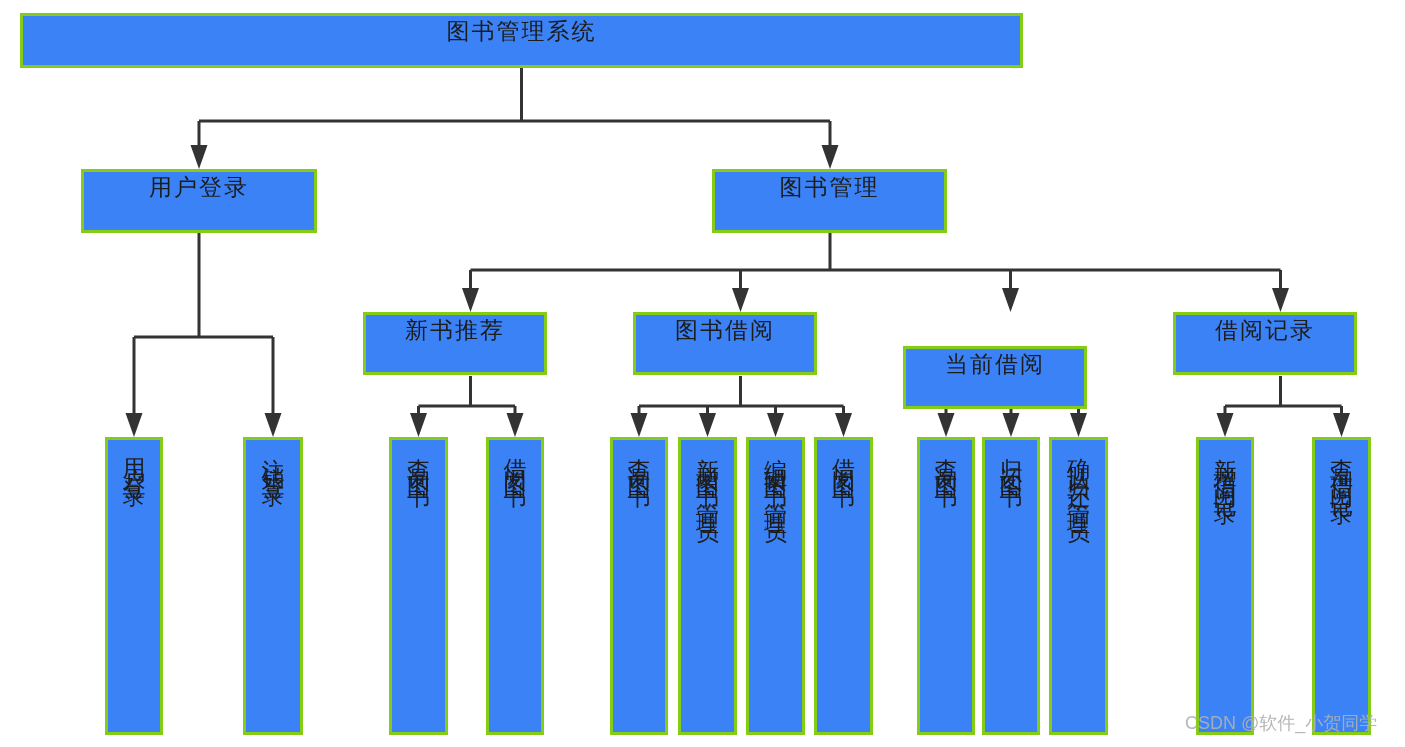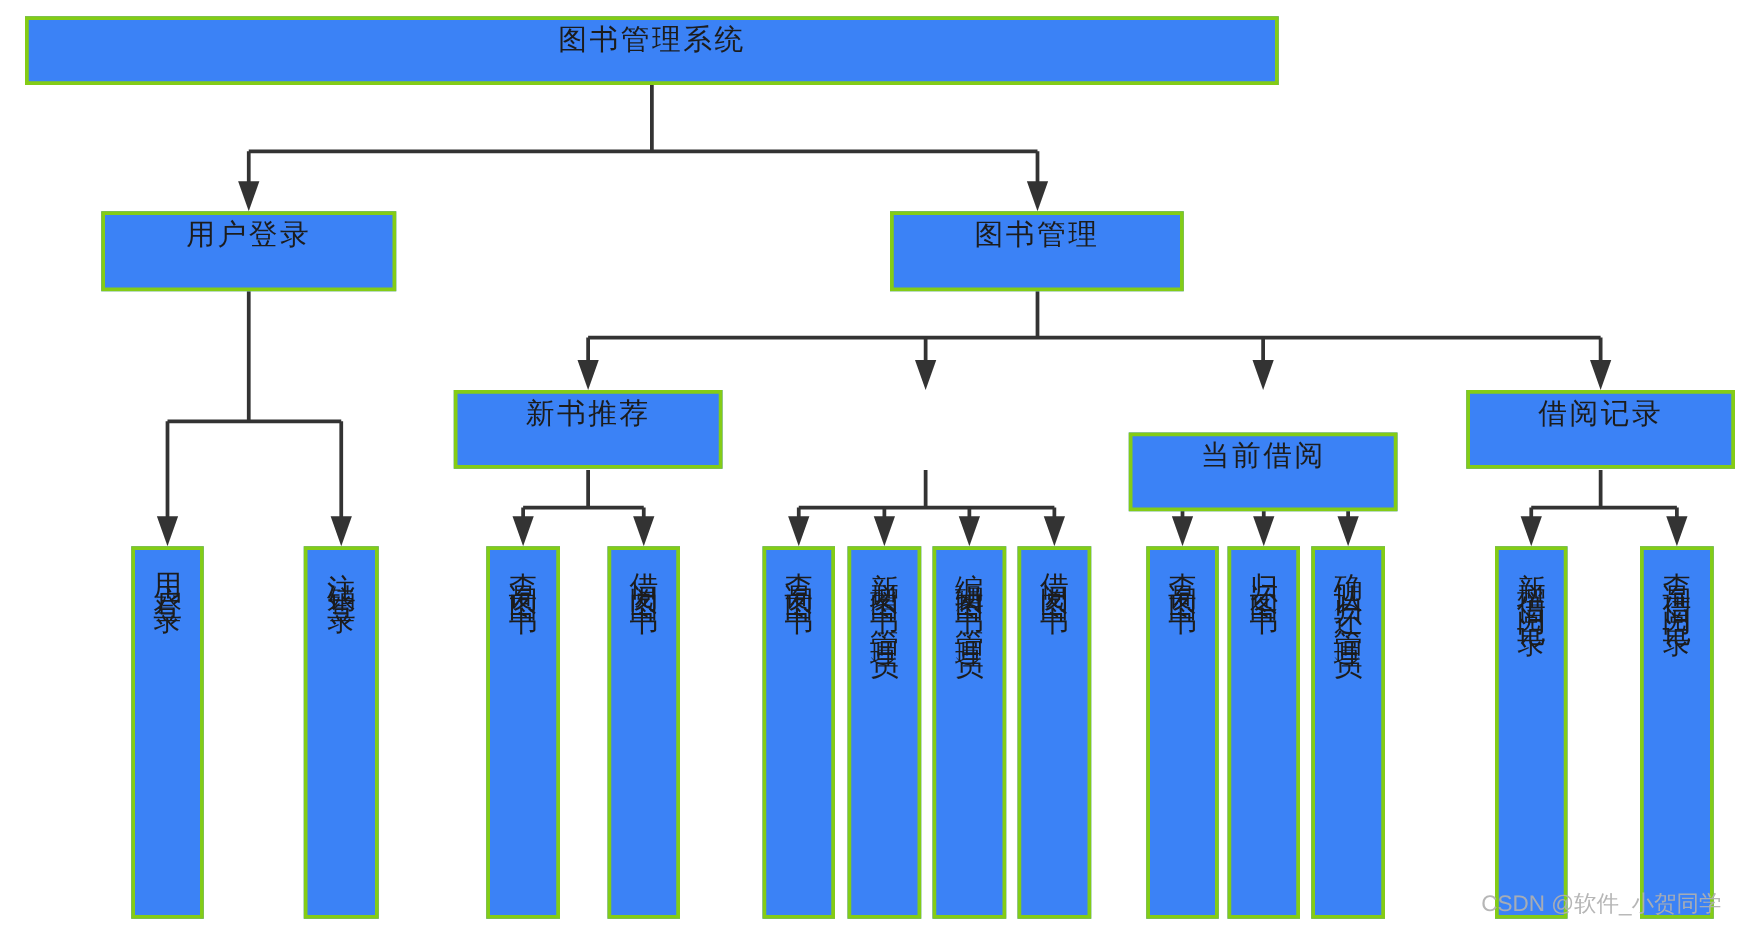--- a/index.html
+++ b/index.html
@@ -10,21 +10,21 @@
   #wires{position:absolute;left:0;top:0;width:1405px;height:747px;}
   .node{
     position:absolute;background:#3b82f6;border:3px solid #84cc16;
     box-sizing:border-box;display:flex;align-items:flex-start;justify-content:center;
     color:#1c1c1c;font-size:23px;letter-spacing:2px;white-space:nowrap;
   }
   .root{left:20px;top:13px;width:1003px;height:55px;}
   .l2{top:169px;height:64px;}
   .l2a{left:81px;width:236px;}
   .l2b{left:712px;width:235px;}
-  .l3{top:312px;height:63px;width:215px;}
+  .l3{top:312px;height:63px;width:184px;}
   .l3a{left:363px;} .l3b{left:633px;} .l3c{left:903px;margin-top:34px;} .l3d{left:1173px;}
   .leaf{top:437px;height:298px;}
   .vtext{
     writing-mode:vertical-lr;text-orientation:mixed;
     letter-spacing:9px;font-size:23px;line-height:1;
   }
   .g1a{left:105px;width:58px;} .g1b{left:243px;width:60px;}
   .g2a{left:389px;width:59px;} .g2b{left:486px;width:58px;}
   .g3a{left:610px;width:58px;} .g3b{left:678px;width:59px;}
   .g3c{left:746px;width:59px;} .g3d{left:814px;width:59px;}
@@ -105,20 +105,23 @@
   <div class="node l2 l2a">
     <span>用户登录</span>
   </div>
   <div class="node l2 l2b">
     <span>图书管理</span>
   </div>
 
   <div class="node l3 l3a">
     <span>新书推荐</span>
   </div>
+  <div class="node l3 l3b">
+    <span>图书借阅</span>
+  </div>
   <div class="node l3 l3c">
     <span>当前借阅</span>
   </div>
   <div class="node l3 l3d">
     <span>借阅记录</span>
   </div>
 
   <div class="node leaf g1a">
     <span class="vtext">用户登录</span>
   </div>

